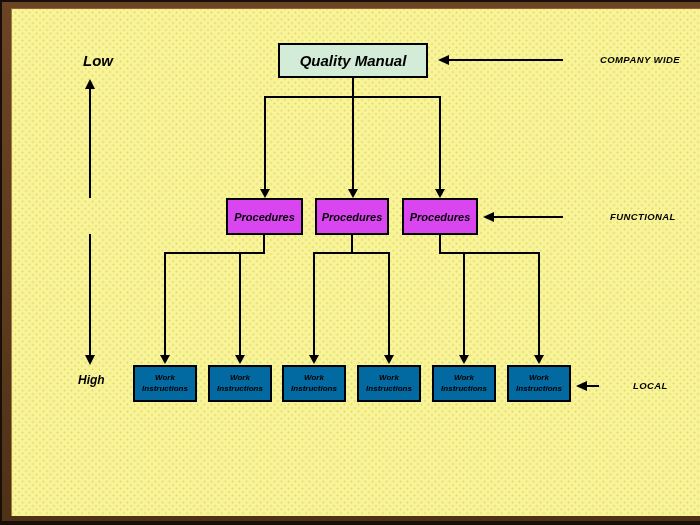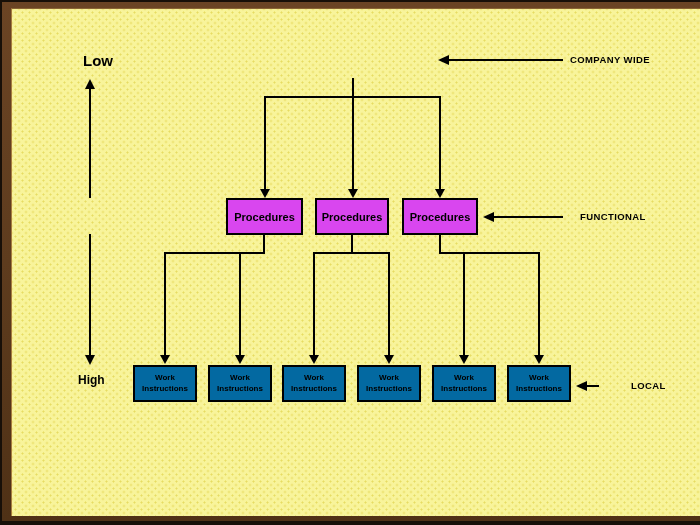--- a/index.html
+++ b/index.html
@@ -1,17 +1,17 @@
 <!DOCTYPE html>
 <html><head>
 <meta charset="utf-8">
 <style>
   html,body{margin:0;padding:0;background:#170f08;}
   .stage{position:relative;width:700px;height:525px;overflow:hidden;
-         font-family:"Liberation Sans",sans-serif;background:#170f08;}
+         font-family:"Liberation Sans",sans-serif;background:#170f08;font-style:italic;}
   .frame-brown{position:absolute;left:2px;top:2px;right:0;bottom:4px;
          background:linear-gradient(180deg,#6b4424 0%,#5e3c1e 50%,#4f3116 100%);}
   .slide{position:absolute;left:11px;top:8px;right:0;bottom:9px;
          background-color:#f8f49b;
          background-image:
            radial-gradient(#e7dc63 0.8px, rgba(0,0,0,0) 1.3px),
            radial-gradient(#e7dc63 0.8px, rgba(0,0,0,0) 1.3px);
          background-size:7px 7px;
          background-position:0 0,3.5px 3.5px;
          border-left:1px solid #a57c3f;border-top:1px solid #8a6434;}
@@ -22,24 +22,24 @@
        display:flex;align-items:center;justify-content:center;
        text-align:center;color:#000;font-weight:bold;}
   .qm{left:278px;top:43px;width:150px;height:35px;background:#d2ecd8;font-size:15px;}
   .proc{top:198px;height:37px;background:#d946ef;font-size:11px;}
   .wi{top:365px;width:64px;height:37px;background:#0369a1;font-size:8px;
       line-height:1.3;white-space:pre-line;}
   .lbl{position:absolute;color:#000;font-weight:bold;}
   .lbl-low{left:78px;top:52px;width:40px;text-align:center;font-size:15px;}
   .lbl-title{left:26px;top:203px;font-size:21px;letter-spacing:0.2px;}
   .lbl-high{left:78px;top:373px;width:44px;font-size:12px;}
-  .ann{position:absolute;color:#000;font-weight:bold;font-size:9.5px;letter-spacing:0.4px;}
+  .ann{position:absolute;color:#000;font-weight:bold;font-size:9.5px;letter-spacing:0.4px;margin-left:30px;}
   .ann-cw{left:570px;top:54px;}
   .ann-fn{left:580px;top:211px;}
-  .ann-lc{left:631px;top:380px;text-align:right;}
+  .ann-lc{left:603px;top:380px;text-align:right;}
 </style>
 </head>
 <body>
 
 <div class="stage">
   <div class="frame-brown"></div>
   <div class="slide"></div>
 
   <svg class="connectors" viewBox="0 0 700 525">
 
@@ -97,20 +97,23 @@
     </g>
     <g>
       <line x1="586" y1="386" x2="599" y2="386"></line>
       <polygon points="587,381 587,391 576,386"></polygon>
     </g>
   </svg>
 
   <div class="lbl lbl-low">Low</div>
   <div class="lbl lbl-high">High</div>
 
+  <div class="box qm">
+    <span>Quality Manual</span>
+  </div>
 
   <div class="box proc" style="left:226px;width:77px;">
     <span>Procedures</span>
   </div>
   <div class="box proc" style="left:315px;width:74px;">
     <span>Procedures</span>
   </div>
   <div class="box proc" style="left:402px;width:76px;">
     <span>Procedures</span>
   </div>

